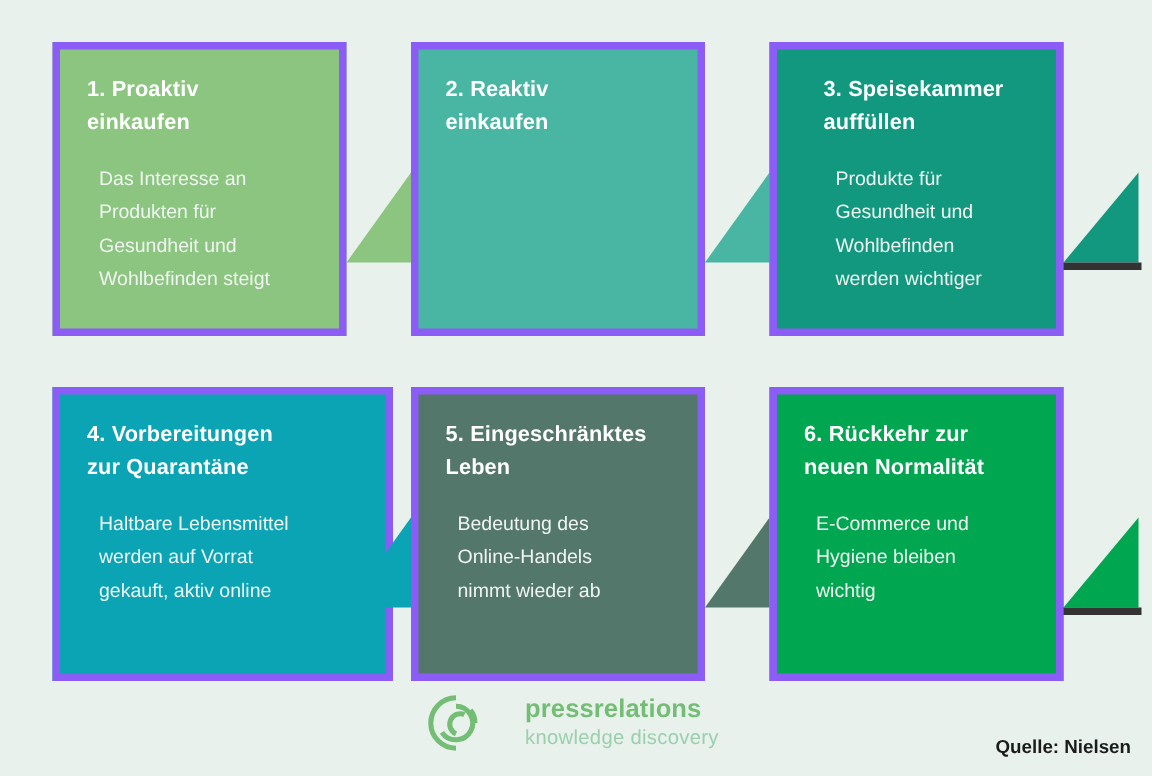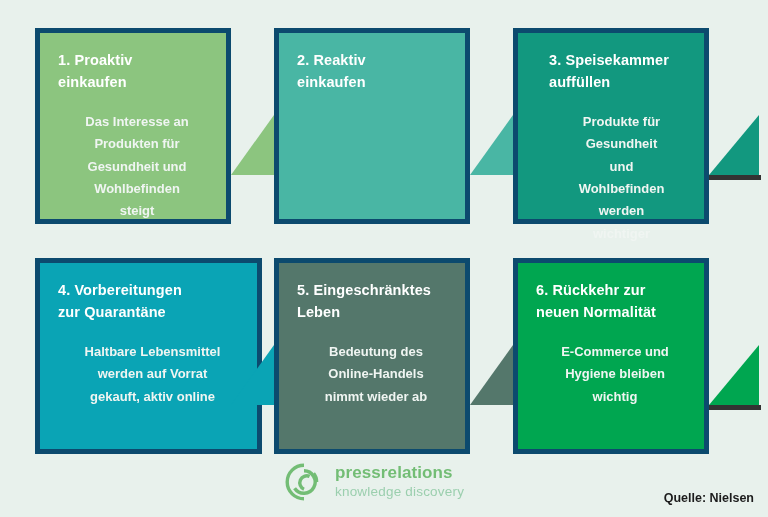--- a/index.html
+++ b/index.html
@@ -7,56 +7,55 @@
     width:768px;height:517px;
     background:#e8f1ec;
     font-family:"Liberation Sans","DejaVu Sans",sans-serif;
     overflow:hidden;position:relative;
   }
   #stage{position:relative;width:768px;height:517px;}
 
   
   .pbox{
     position:absolute;
-    border:5px solid #0c4a6e;
+    border:5px solid #8b5cf6;
     box-sizing:border-box;
     padding:16px 18px 10px 18px;
   }
   .pbox .ptitle{
     font-size:14.5px;
     font-weight:bold;
     color:#ffffff;
     line-height:1.55;
     margin:0 0 14px 0;
     white-space:pre-line;
     letter-spacing:.1px;
   }
   .pbox .pbody{
     font-size:13px;
-    font-weight:bold;
+    font-weight:normal;
     color:#f0f5f2;
     line-height:1.72;
-    margin:17px;
+    margin:0;
     white-space:pre-line;
     padding-left:8px;
-    text-align:center;
   }
 
   
   .arrow{
     position:absolute;
     width:0;height:0;
     border-style:solid;
   }
 
   
   .logo-wrap{
     position:absolute;
     left:283px;top:461px;
-    display:flex;align-items:center;gap:10px;
+    display:flex;align-items:center;gap:25px;
   }
   .logo-mark{width:42px;height:42px;display:block;}
   .logo-text{display:flex;flex-direction:column;line-height:1.05;}
   .logo-name{
     font-size:17px;font-weight:bold;color:#73bd75;letter-spacing:.1px;
   }
   .logo-tag{
     font-size:13.5px;font-weight:normal;color:#9bcfae;letter-spacing:.2px;margin-top:3px;
   }
 

